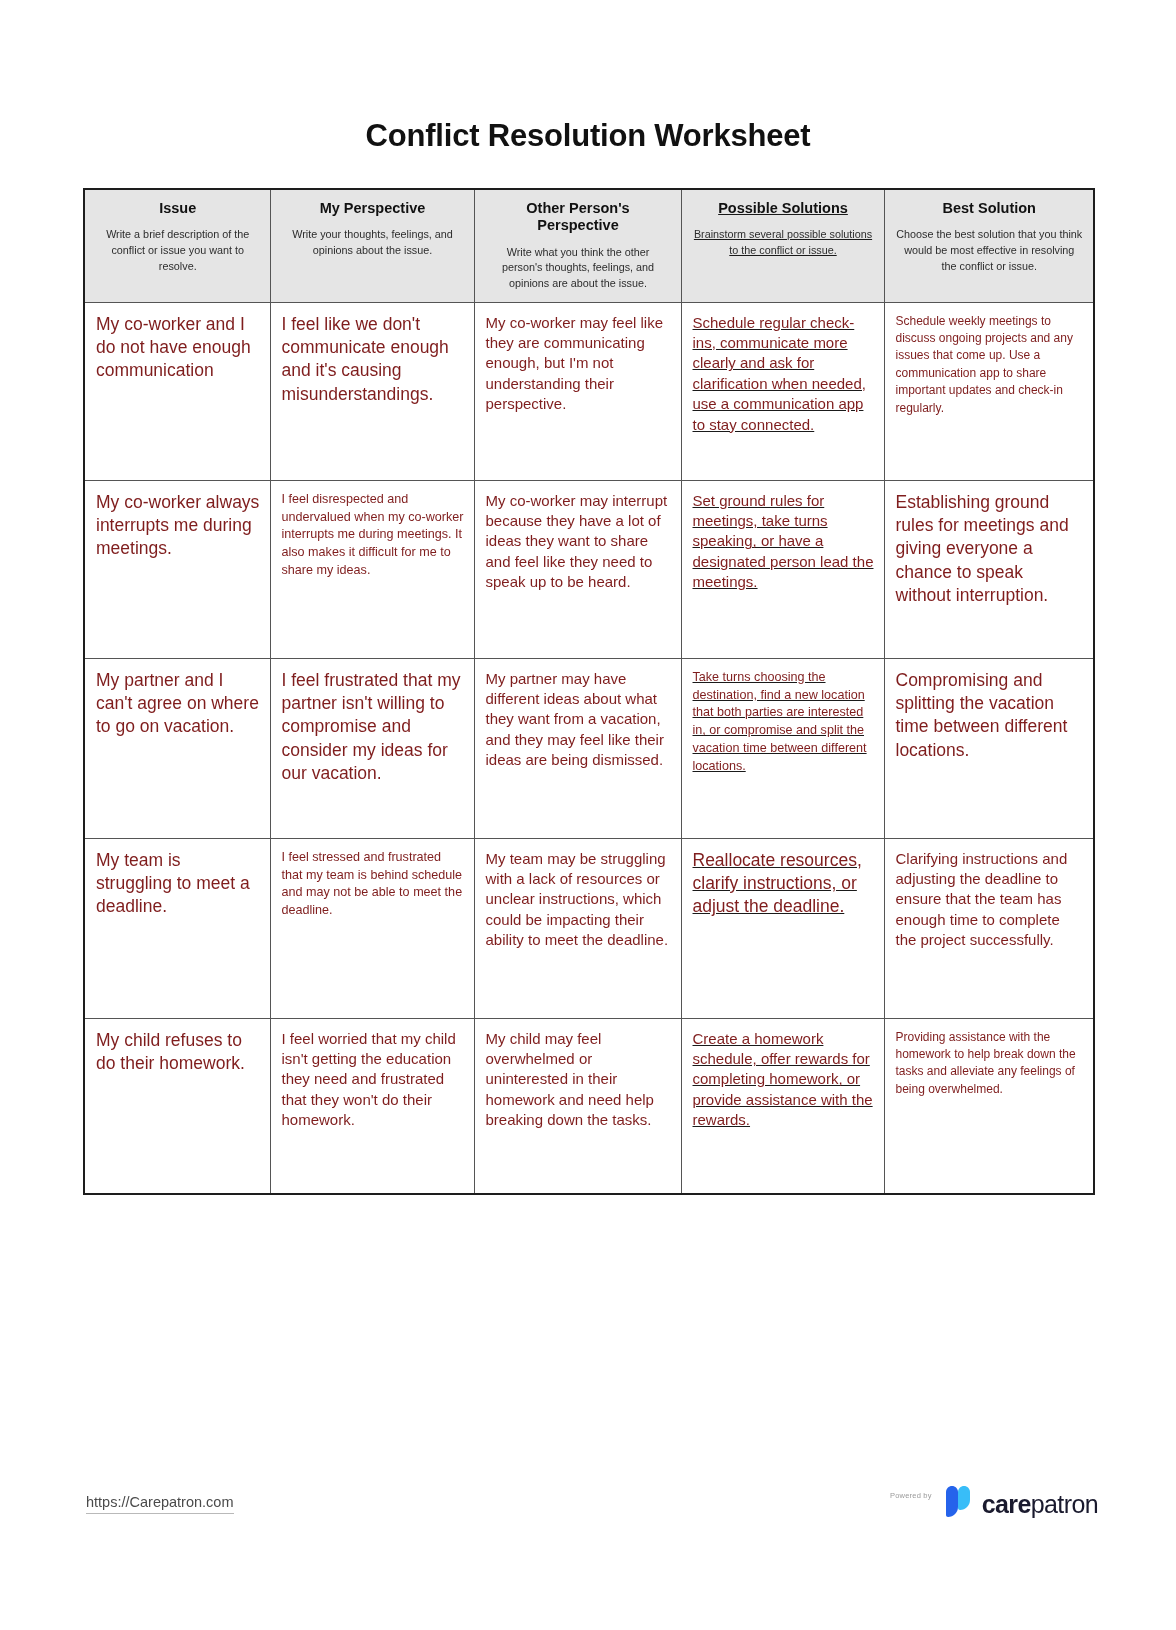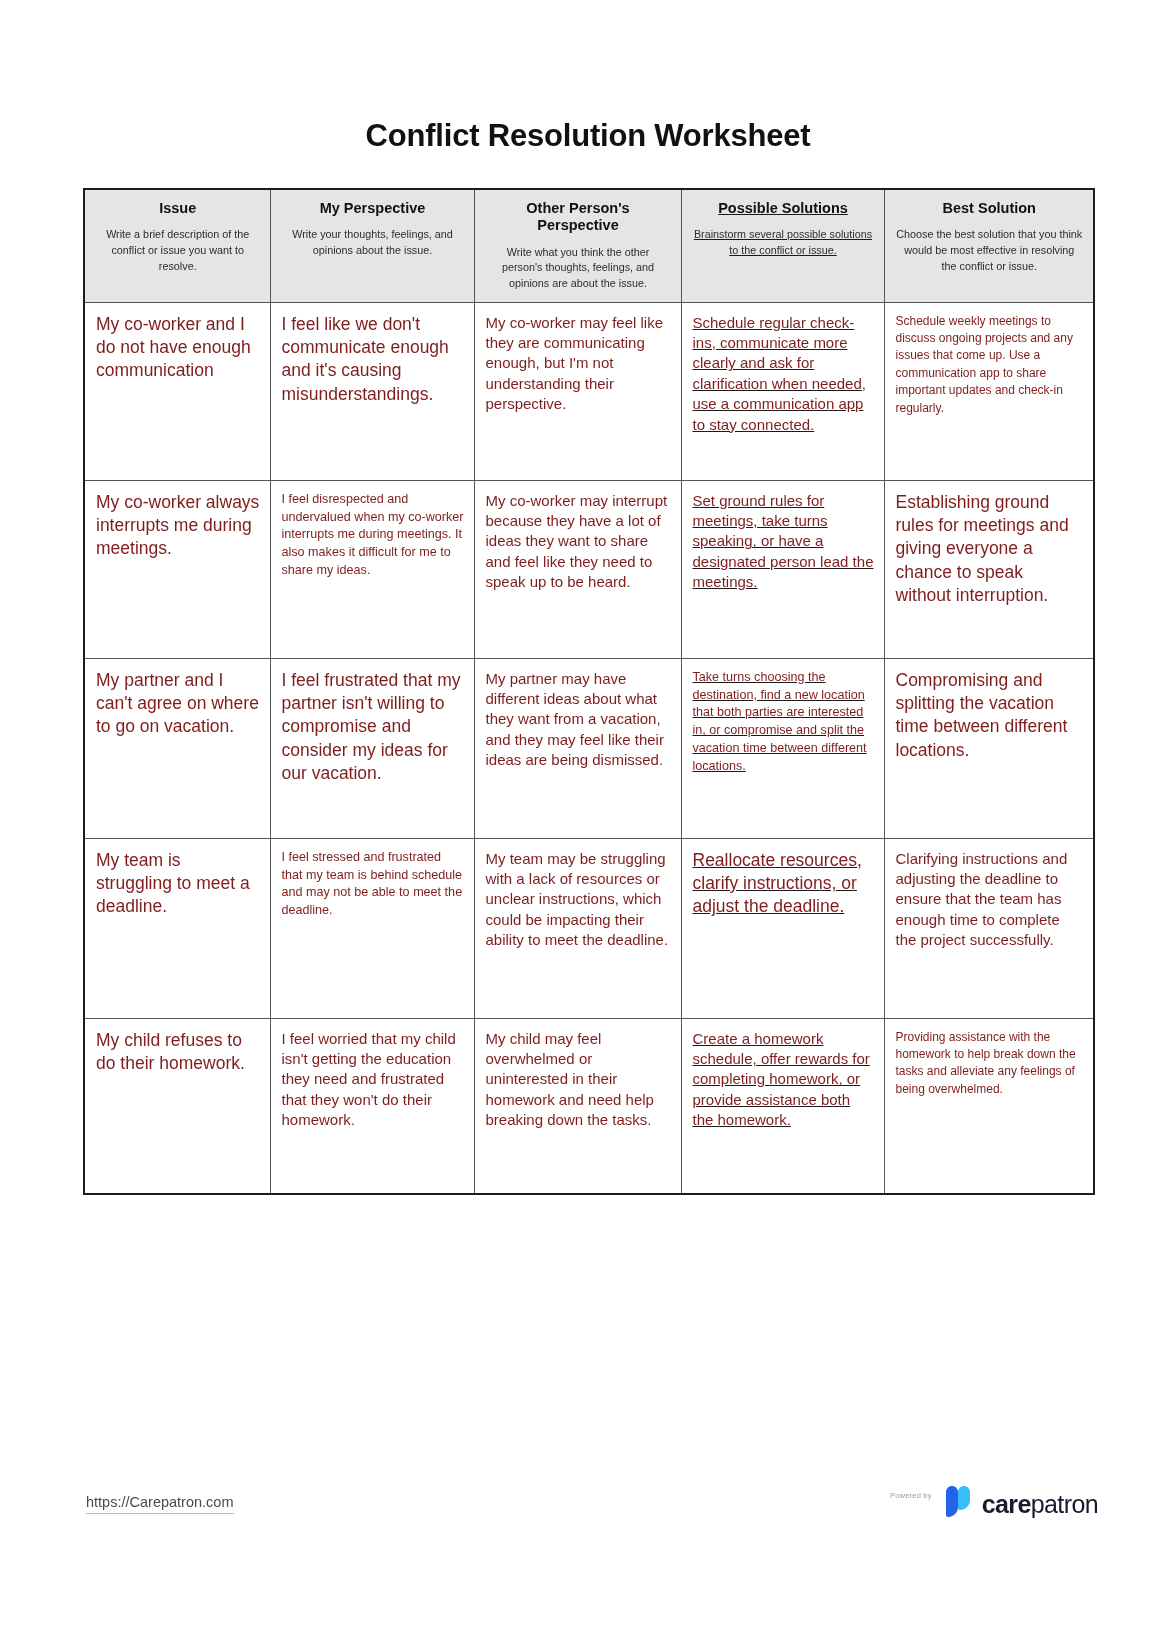--- a/index.html
+++ b/index.html
@@ -276,21 +276,21 @@
           <td class="c0">
               <div class="cell t-lg">My child refuses to do their homework.</div>
             </td>
           <td class="c1">
               <div class="cell t-md">I feel worried that my child isn't getting the education they need and frustrated that they won't do their homework.</div>
             </td>
           <td class="c2">
               <div class="cell t-md">My child may feel overwhelmed or uninterested in their homework and need help breaking down the tasks.</div>
             </td>
           <td class="c3">
-              <div class="cell t-md">Create a homework schedule, offer rewards for completing homework, or provide assistance both the homework.</div>
+              <div class="cell t-md">Create a homework schedule, offer rewards for completing homework, or provide assistance with the rewards.</div>
             </td>
           <td class="c4">
               <div class="cell t-xs">Providing assistance with the homework to help break down the tasks and alleviate any feelings of being overwhelmed.</div>
             </td>
         </tr>
 
       </tbody>
     </table>
   </div>
 

